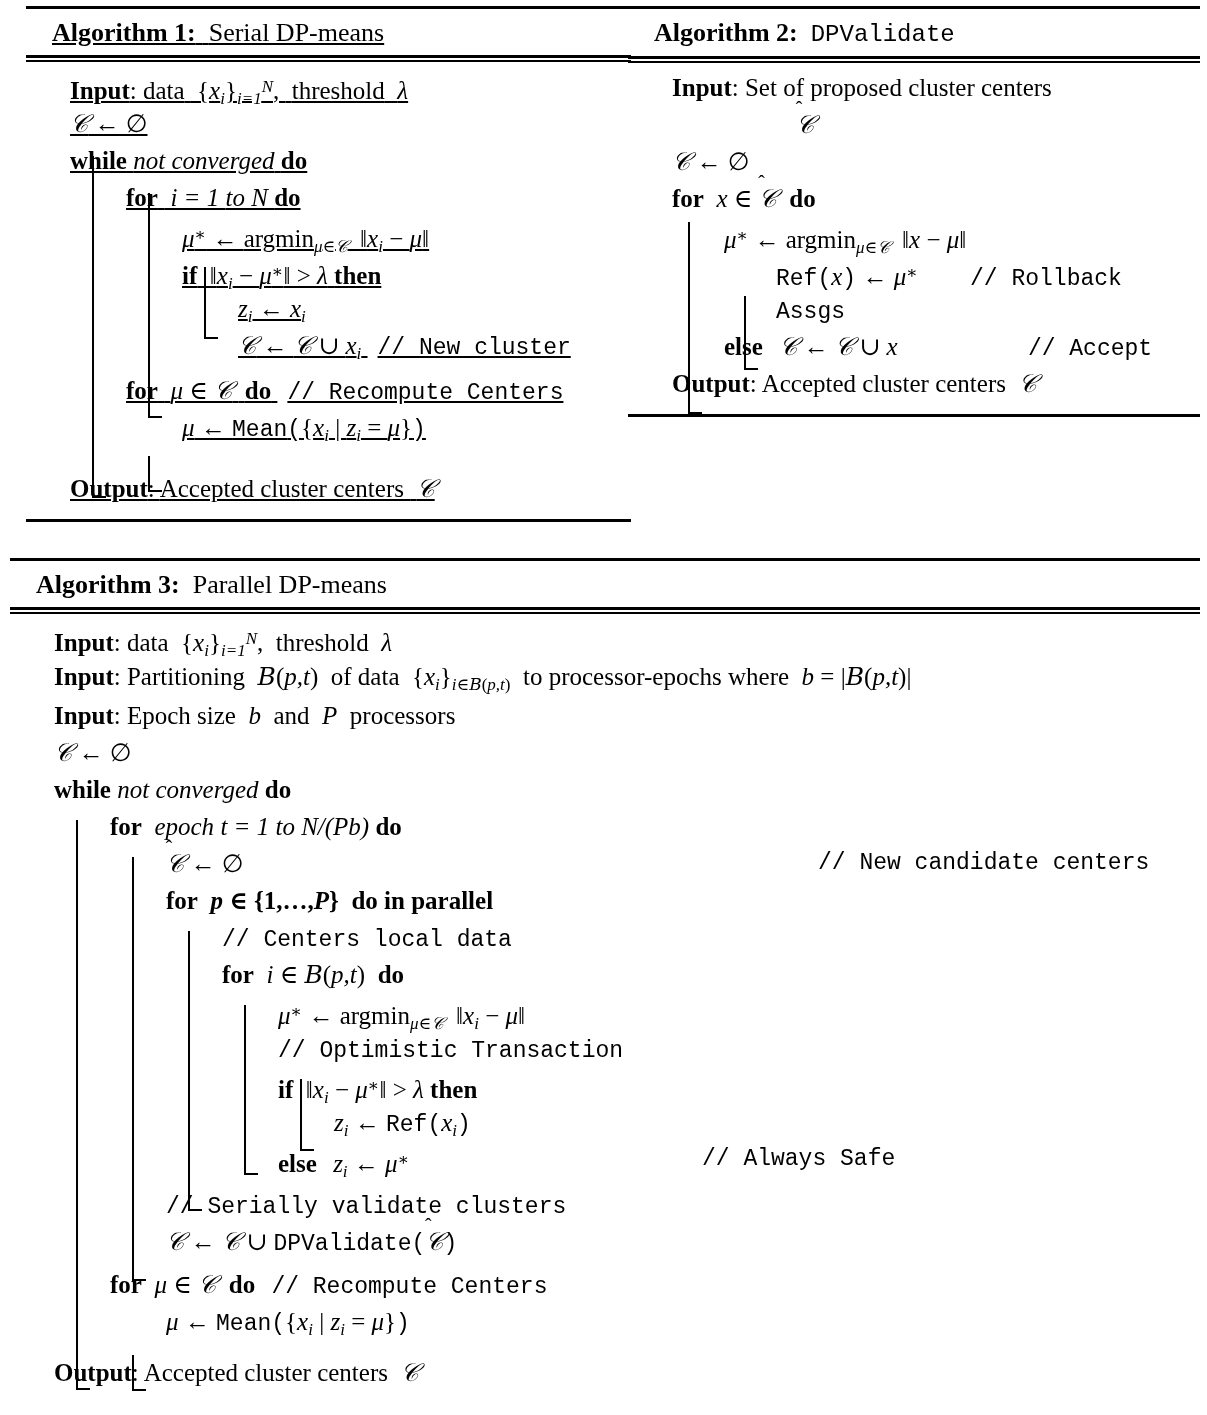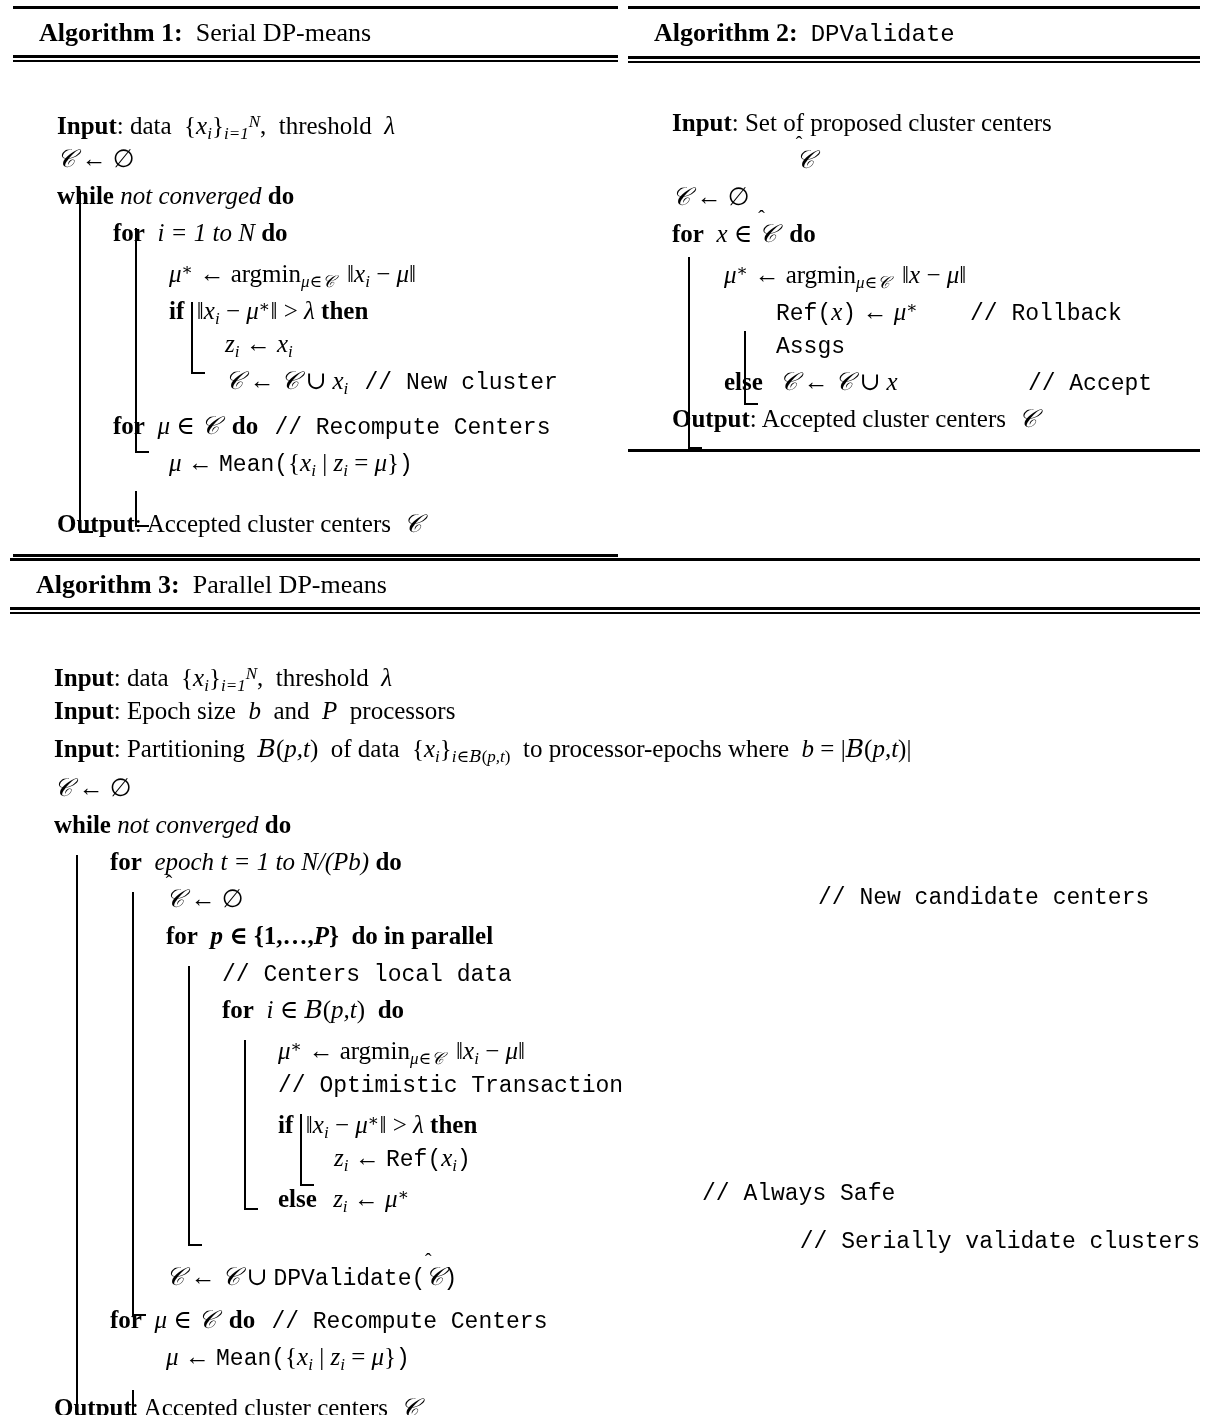--- a/index.html
+++ b/index.html
@@ -33,21 +33,20 @@
     padding: 6px 0 5px 26px;
     white-space: nowrap;
   }
   .alg-title b { font-weight: bold; }
   .alg-title .tt { font-family: "Liberation Mono","DejaVu Sans Mono",monospace; font-size: 24px; }
 
   .alg-body {
     padding: 6px 0 8px 0;
     font-size: 25px;
     line-height: 1.0;
-    margin-top: 35px;
   }
 
   
   .ln {
     position: relative;
     white-space: nowrap;
     height: 37px;
     line-height: 37px;
     font-size: 25px;
   }
@@ -73,21 +72,21 @@
   .gap-md { display:inline-block; width: 22px; }
   .gap-lg { display:inline-block; width: 46px; }
 
   .rt { position: absolute; white-space: nowrap; }
 </style>
 </head>
 <body>
 
 <div class="page">
 
-  <div class="algbox" style="left:13px; top:6px; width:605px;">
+  <div class="algbox" style="left:26px; top:6px; width:605px;text-decoration:underline;">
 
     <div class="rule-top" style="height:0;"></div>
 
     <div class="alg-title">
       <b>Algorithm 1:</b>
       <span>&nbsp;</span><span>Serial DP-means</span>
     </div>
 
     <div class="rule-mid" style="height:0;"></div>
     <div style="height:2px;"></div>
@@ -268,40 +267,40 @@
       <div class="rail" style="left:122px; top:741px; height:36px;"></div>
 
       <div class="ln" style="padding-left:44px;">
         <b>Input</b><span>: </span>
         <span>data</span>
         <span>&nbsp;{<span class="mv">x</span><sub class="mv">i</sub>}<sub class="mv">i=1</sub><sup class="mv">N</sup>,&nbsp;</span>
         <span>threshold</span>
         <span>&nbsp;<span class="mv">λ</span></span>
       </div>
 
-      <div class="ln" style="padding-left:44px;">
-        <b>Input</b><span>: </span>
-        <span>Epoch size</span>
-        <span>&nbsp;<span class="mv">b</span>&nbsp;</span>
-        <span>and</span>
-        <span>&nbsp;<span class="mv">P</span>&nbsp;</span>
-        <span>processors</span>
-      </div>
-
       <div class="ln tall" style="padding-left:44px;">
         <b>Input</b><span>: </span>
         <span>Partitioning</span>
         <span>&nbsp;<span class="cal">𝐵</span>(<span class="mv">p,t</span>)&nbsp;</span>
         <span>of data</span>
         <span>&nbsp;{<span class="mv">x</span><sub class="mv">i</sub>}<sub><span class="mv">i</span>∈<span class="cal">𝐵</span>(<span class="mv">p,t</span>)</sub>&nbsp;</span>
         <span>to processor-epochs where</span>
         <span>&nbsp;<span class="mv">b</span> = |<span class="cal">𝐵</span>(<span class="mv">p,t</span>)|</span>
       </div>
 
       <div class="ln" style="padding-left:44px;">
+        <b>Input</b><span>: </span>
+        <span>Epoch size</span>
+        <span>&nbsp;<span class="mv">b</span>&nbsp;</span>
+        <span>and</span>
+        <span>&nbsp;<span class="mv">P</span>&nbsp;</span>
+        <span>processors</span>
+      </div>
+
+      <div class="ln" style="padding-left:44px;">
         <span class="cal">𝒞</span> ← ∅
       </div>
 
       <div class="ln" style="padding-left:44px;">
         <b>while</b>
         <i>not converged</i>
         <b>do</b>
       </div>
 
       <div class="ln" style="padding-left:100px;">
@@ -355,21 +354,21 @@
         <span class="mv">z</span><sub class="mv">i</sub> ← <span class="tt" style="display:inline">Ref</span><span class="tt">(</span><span class="mv">x</span><sub class="mv">i</sub><span class="tt">)</span>
       </div>
 
 
       <div class="ln" style="padding-left:268px;">
         <b>else</b>
         <span class="gap-sm"></span><span class="mv">z</span><sub class="mv">i</sub> ← <span class="mv">μ</span><sup>∗</sup>
         <span class="rt cmt" style="left:692px; top:0;text-align:right;">// Always Safe</span>
       </div>
 
-      <div class="ln" style="padding-left:156px; margin-top:8px;text-align:right;">
+      <div class="ln" style="padding-left:156px; margin-top:8px;">
         <span class="cmt">// Serially validate clusters</span>
       </div>
 
       <div class="ln" style="padding-left:156px;">
         <span class="cal">𝒞</span> ← <span class="cal">𝒞</span> ∪
         <span class="tt" style="display:inline">DPValidate</span><span class="tt">(</span><span style="position:relative; display:inline-block;">
           <span style="position:absolute; left:3px; top:-15px; font-size:20px;">̂</span>
           <span class="cal">𝒞</span>
         </span><span class="tt">)</span>
       </div>

